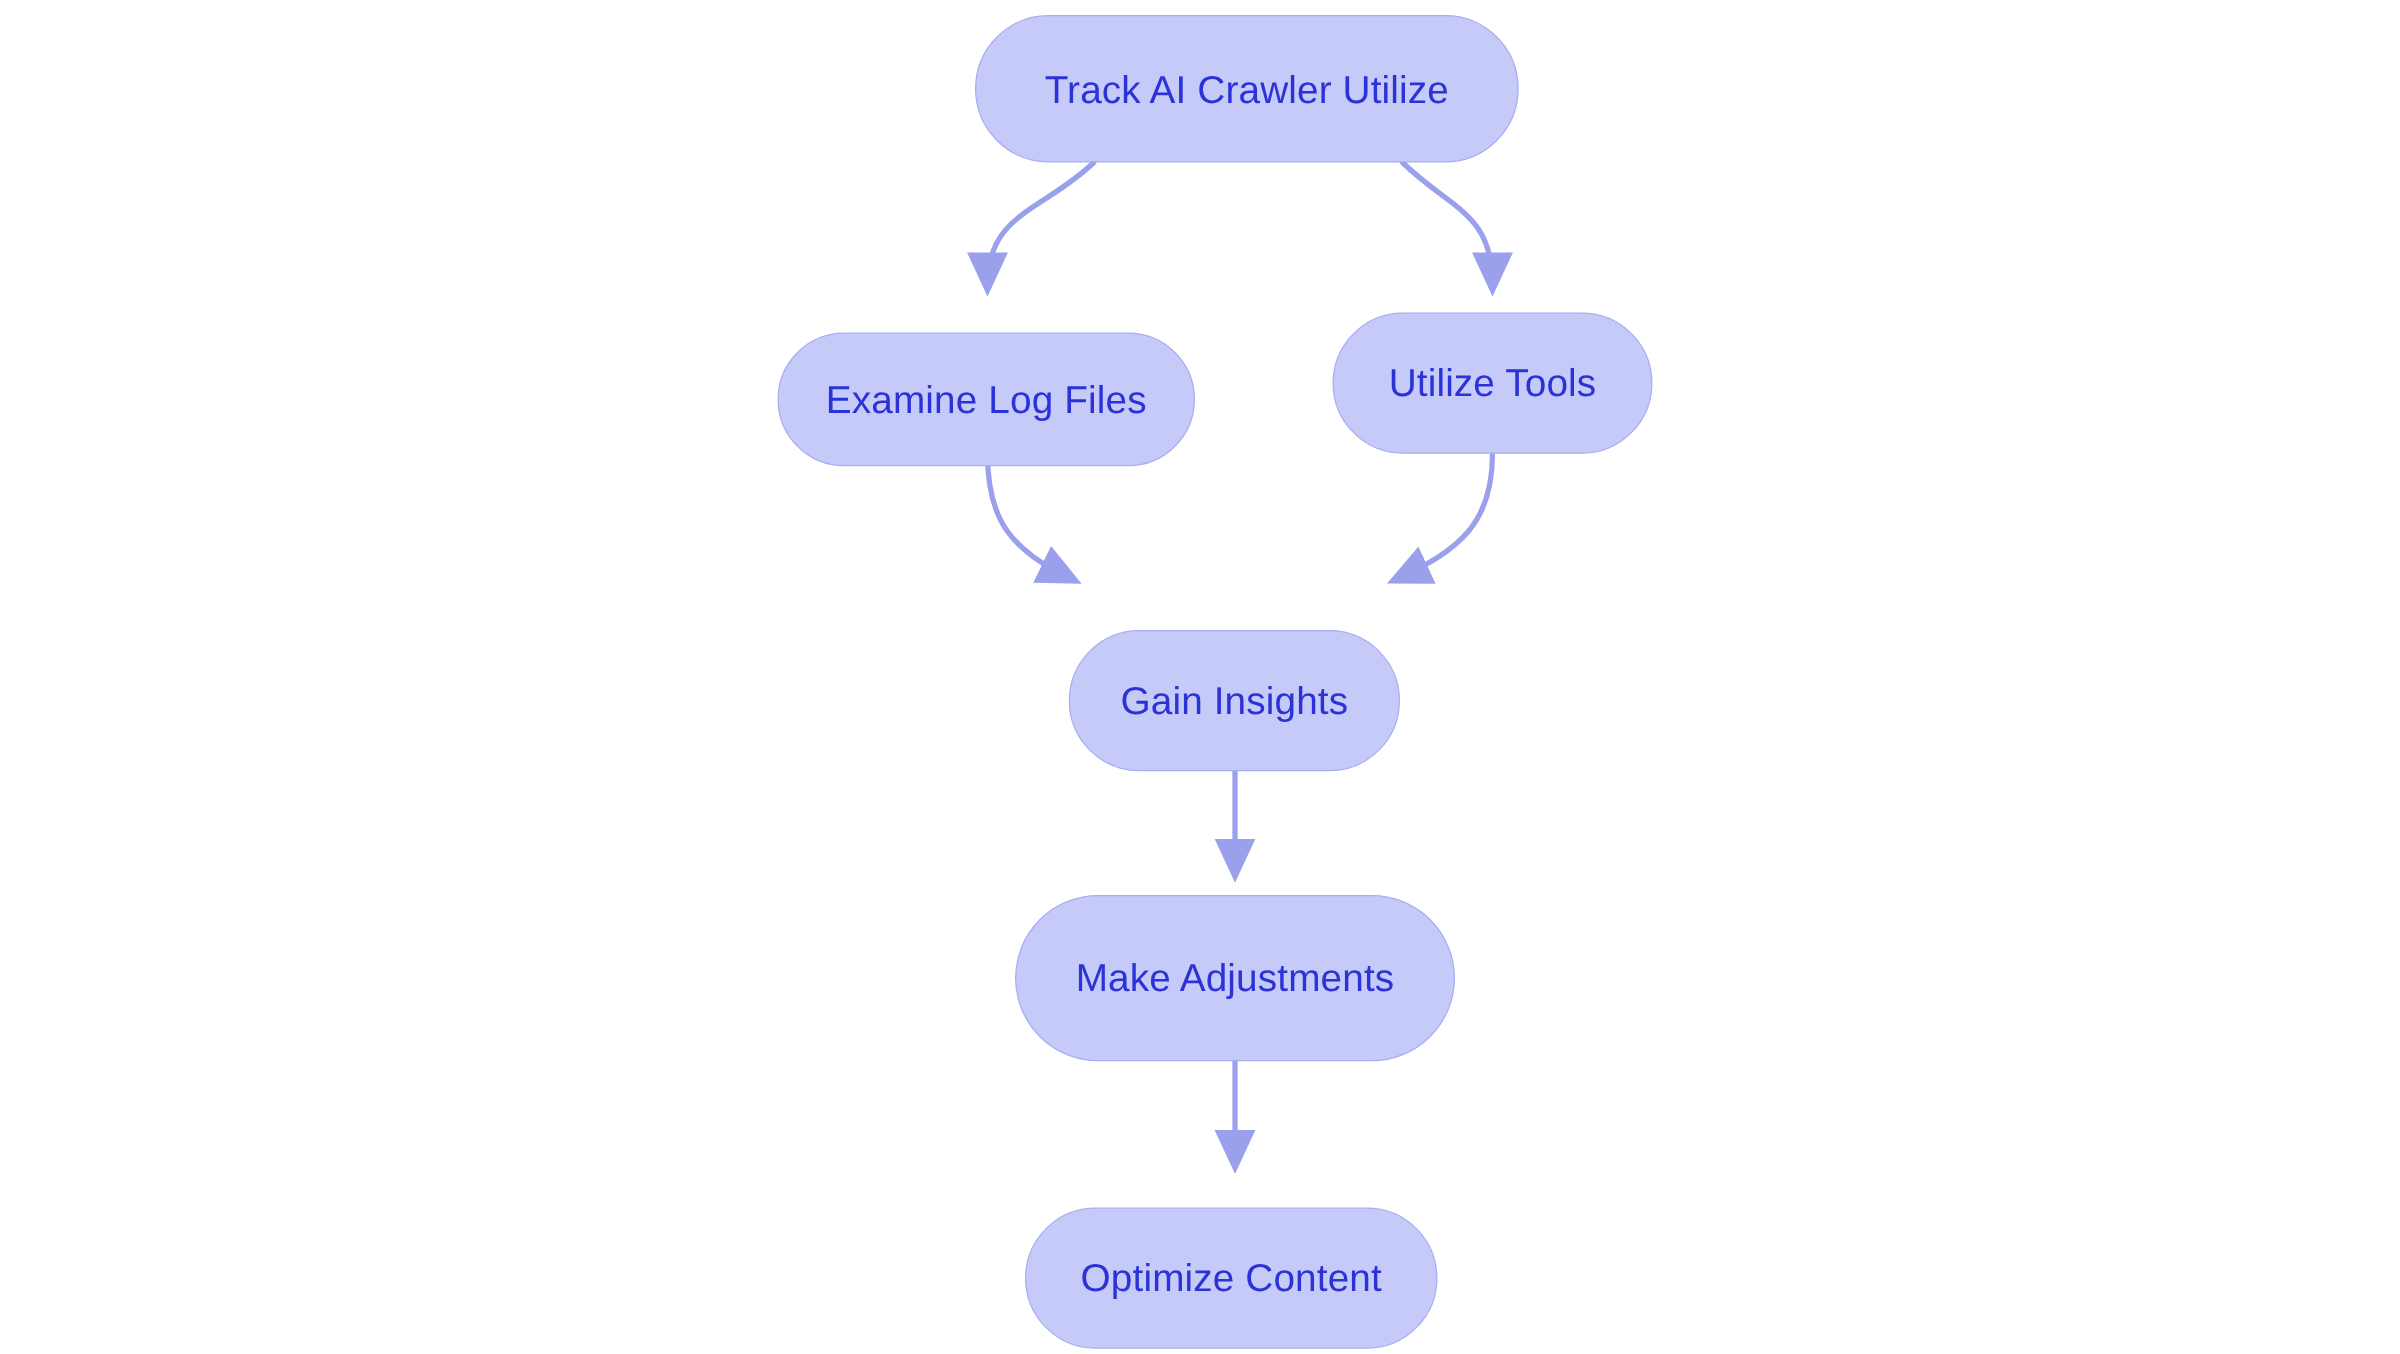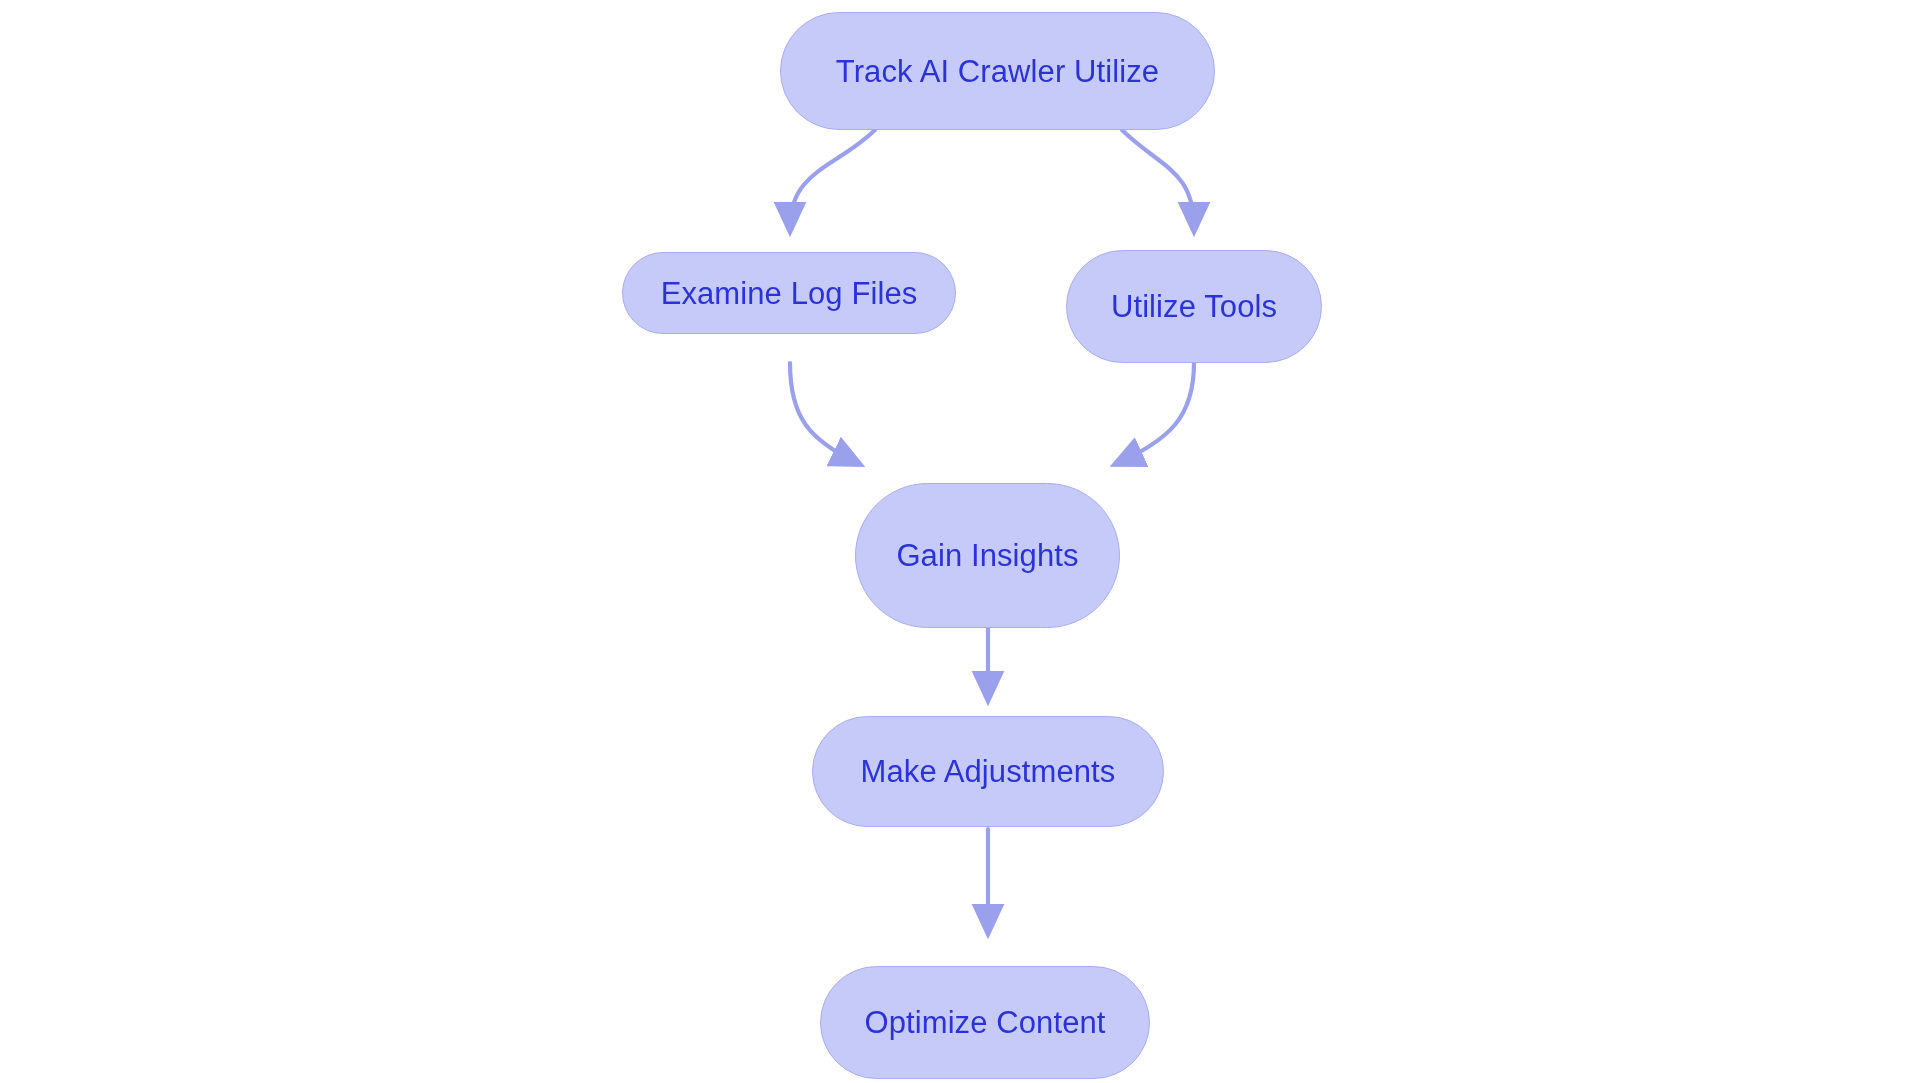--- a/index.html
+++ b/index.html
@@ -71,33 +71,33 @@
       <path d="M 988,596 L 988,697" marker-end="url(#arrowhead)"></path>
 
       <path d="M 988,829 L 988,930" marker-end="url(#arrowhead)"></path>
     </g>
   </svg>
 
   <div class="fc-node" style="left:780px; top:12px; width:435px; height:118px;">
     <span class="fc-label">Track AI Crawler Utilize</span>
   </div>
 
-  <div class="fc-node" style="left:622px; top:252px; width:334px; height:82px;">
+  <div class="fc-node" style="left:622px; top:266px; width:334px; height:107px;">
     <span class="fc-label">Examine Log Files</span>
   </div>
 
   <div class="fc-node" style="left:1066px; top:250px; width:256px; height:113px;">
     <span class="fc-label">Utilize Tools</span>
   </div>
 
-  <div class="fc-node" style="left:855px; top:483px; width:265px; height:145px;">
+  <div class="fc-node" style="left:855px; top:504px; width:265px; height:113px;">
     <span class="fc-label">Gain Insights</span>
   </div>
 
-  <div class="fc-node" style="left:812px; top:716px; width:352px; height:111px;">
+  <div class="fc-node" style="left:812px; top:716px; width:352px; height:133px;">
     <span class="fc-label">Make Adjustments</span>
   </div>
 
   <div class="fc-node" style="left:820px; top:949px; width:330px; height:113px;margin-top:17px;">
     <span class="fc-label">Optimize Content</span>
   </div>
 
 </div>
 
 </body></html>

